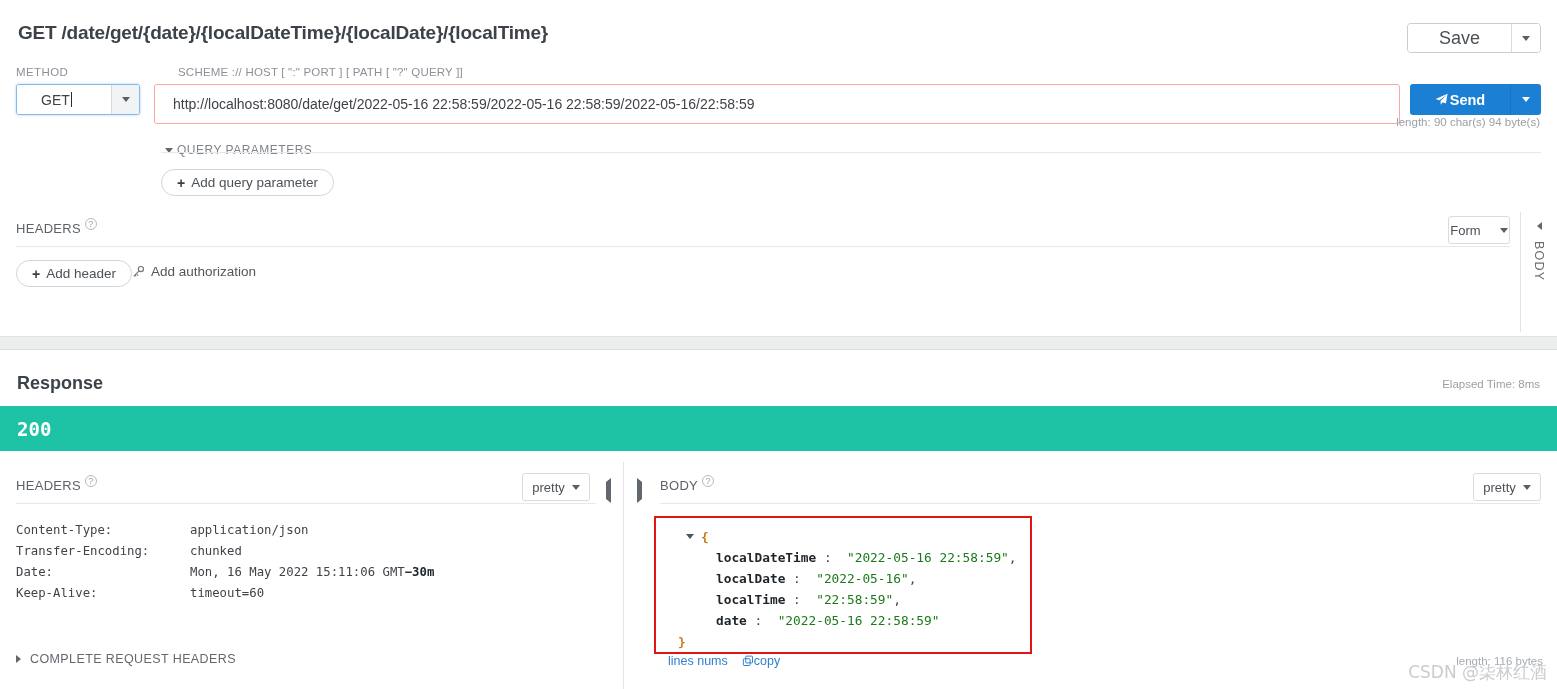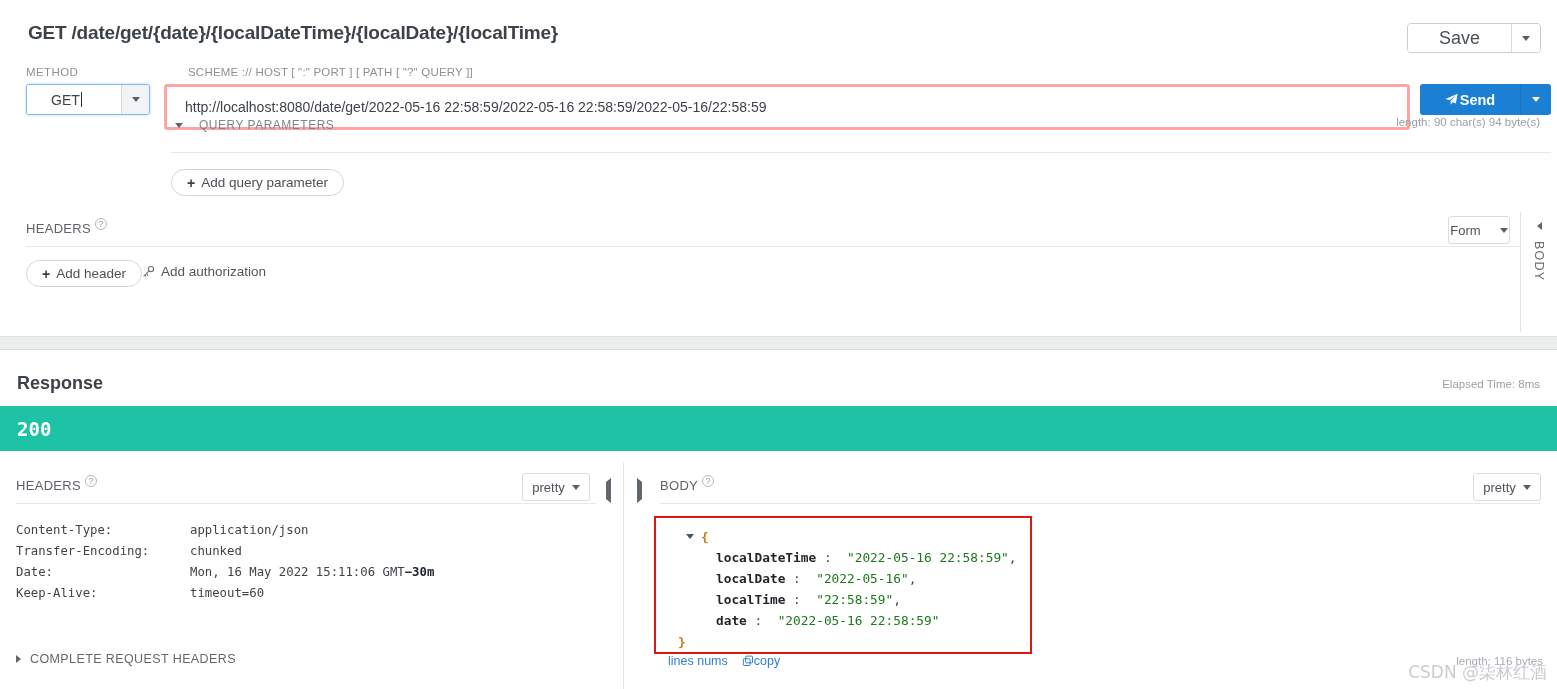--- a/index.html
+++ b/index.html
@@ -7,21 +7,21 @@
     margin: 0; padding: 0;
     width: 1557px; height: 689px;
     background: #ffffff;
     font-family: "Liberation Sans", sans-serif;
     color: #41464b;
     overflow: hidden;
   }
   .page { position: relative; width: 1557px; height: 689px; }
 
   
-  .request-pane { position: relative; height: 336px; background:#fff;margin-left:10px; }
+  .request-pane { position: relative; height: 336px; background:#fff; }
 
   .req-title {
     position: absolute; left: 18px; top: 22px;
     font-size: 19px; font-weight: bold; color: #3c4247;
     letter-spacing: -0.2px; white-space: nowrap;
   }
   .save-group {
     position: absolute; right: 16px; top: 23px;
     display: flex; height: 30px;
     border: 1px solid #c9ccd0; border-radius: 4px; overflow: hidden;
@@ -66,22 +66,22 @@
   .caretbar {
     display: inline-block; width: 1px; height: 15px;
     background: #2b2f33; margin-left: 1px;
   }
   .method-caret {
     width: 28px; background: #f2f3f4; border-left: 1px solid #d6d9dc;
     display: flex; align-items: center; justify-content: center; cursor: pointer;
   }
 
   .url-box {
-    position: absolute; left: 154px; top: 84px; width: 1246px; height: 46px;
-    border: 3px solid #fca5a5; border-radius: 3px; background: #fff;
+    position: absolute; left: 154px; top: 84px; width: 1246px; height: 40px;
+    border: 1px solid #fca5a5; border-radius: 3px; background: #fff;
     display: flex; align-items: center; padding-left: 18px;
     font-size: 14px; color: #3e4349; white-space: nowrap; overflow: hidden;
   }
   .send-group {
     position: absolute; left: 1410px; top: 84px;
     display: flex; width: 131px; height: 31px;
     border-radius: 3px; overflow: hidden; background: #1b7fd4;
   }
   .send-btn {
     flex: 1; display: flex; align-items: center; justify-content: center; gap: 2px;
@@ -93,22 +93,22 @@
     cursor: pointer;
   }
   .plane { width: 13px; height: 13px; fill: #ffffff; }
 
   .len-note {
     position: absolute; right: 17px; top: 116px;
     font-size: 11.5px; color: #9aa0a6;
   }
 
   .qp-header {
-    position: absolute; left: 165px; top: 118px;
-    display: flex; align-items: center; gap: 16px; cursor: pointer;
+    position: absolute; left: 165px; top: 143px;
+    display: flex; align-items: center; gap: 4px; cursor: pointer;
   }
   .qp-header .lab {
     font-size: 12px; color: #7e848a; letter-spacing: 0.5px;
   }
   .tri-down {
     width: 0; height: 0; border-left: 4.5px solid transparent;
     border-right: 4.5px solid transparent; border-top: 5.5px solid #62676d;
   }
   .tri-right {
     width: 0; height: 0; border-top: 4.5px solid transparent;

